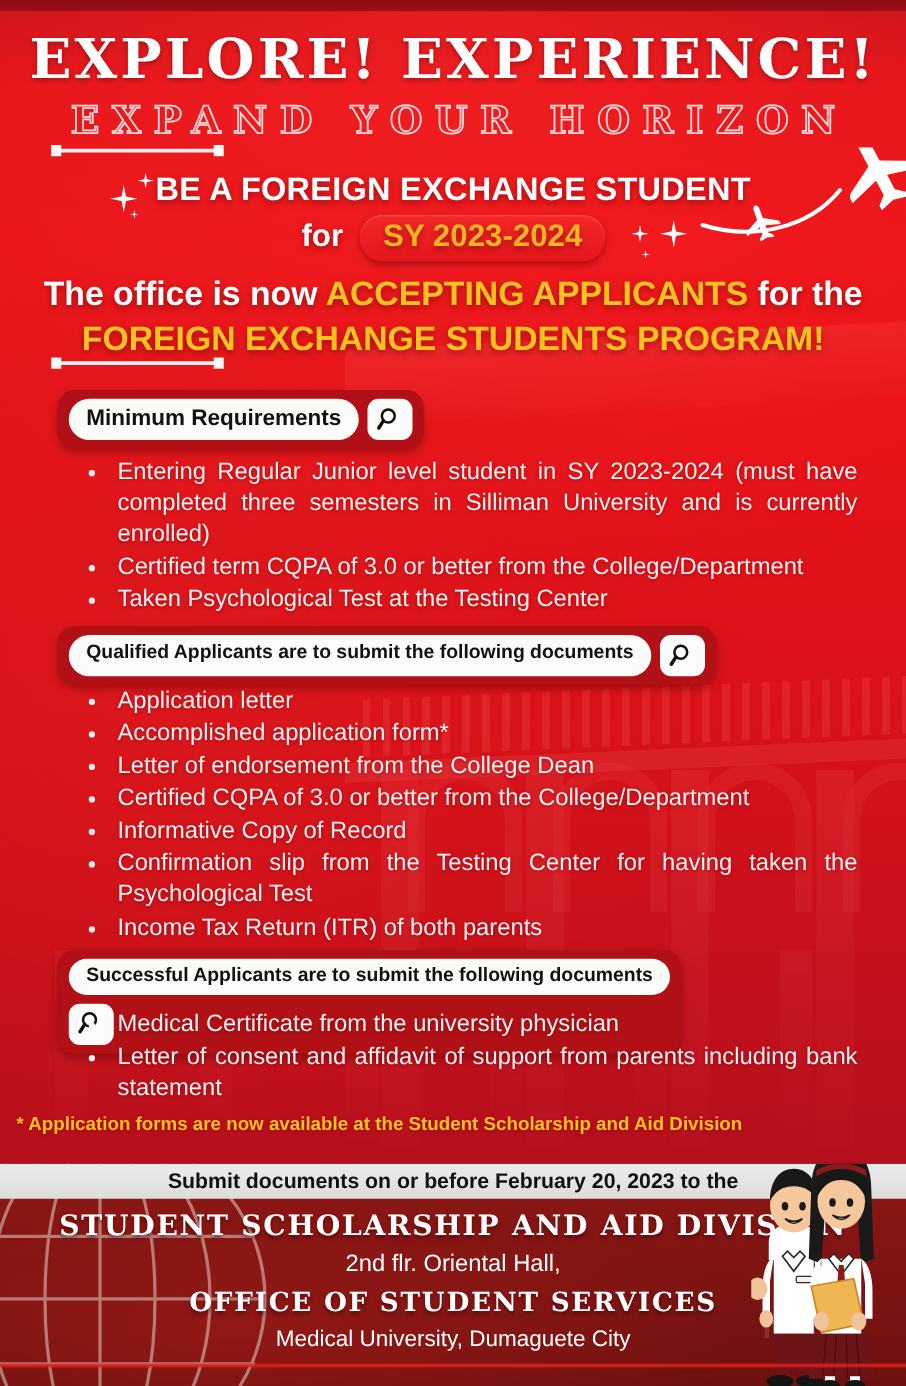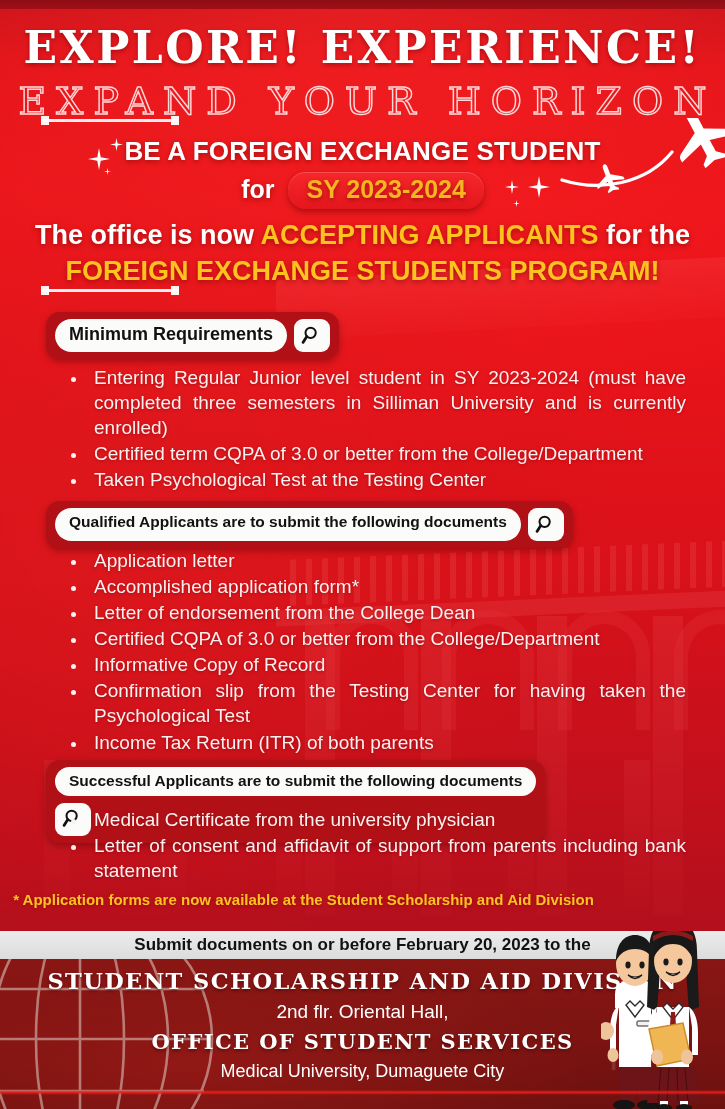--- a/index.html
+++ b/index.html
@@ -93,22 +93,22 @@
     font-size: 44px;
     letter-spacing: 2.5px;
     color: #ffffff;
     line-height: 1;
     text-shadow: 0 2px 4px rgba(90,0,0,.45);
     white-space: nowrap;
   }
   .subheadline {
     margin-top: 12px;
     font-family: "DejaVu Serif", serif;
-    font-weight: 400;
-    font-size: 38px;
+    font-weight: 700;
+    font-size: 30px;
     letter-spacing: 10px;
     line-height: 1;
     color: transparent;
     -webkit-text-stroke: 1.4px #ffd9d9;
     text-stroke: 1.4px #ffd9d9;
     white-space: nowrap;
     padding-left: 10px;
     text-align: center;
   }
 

